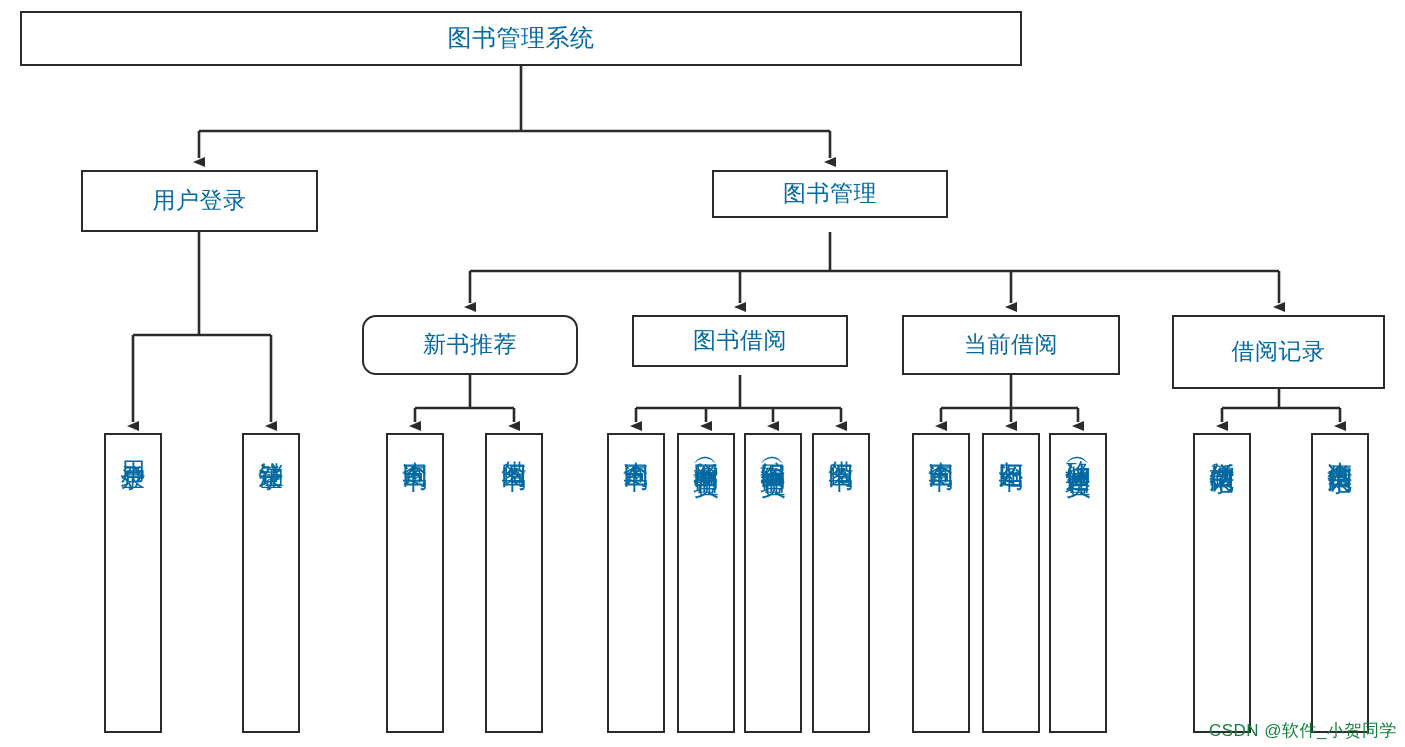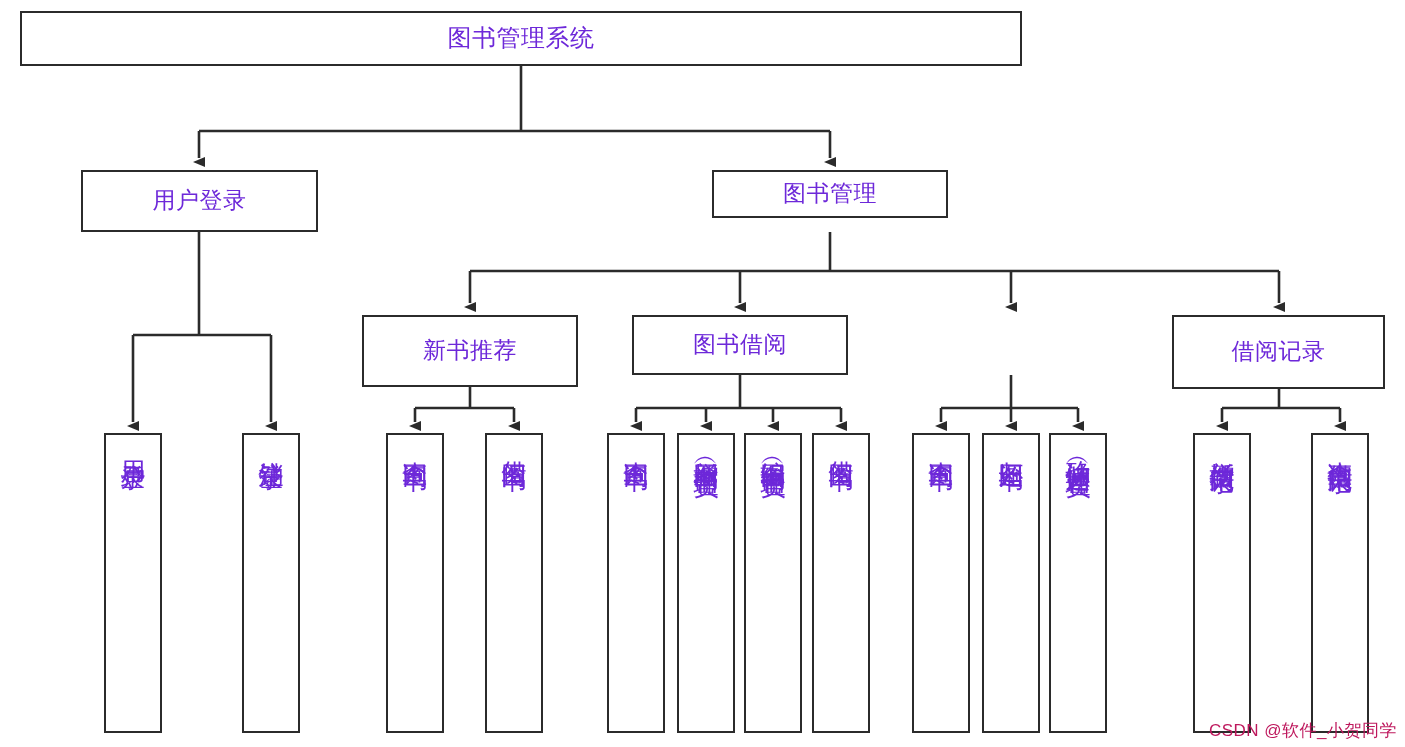--- a/index.html
+++ b/index.html
@@ -26,21 +26,21 @@
     pointer-events: none;
   }
   .node {
     position: absolute;
     box-sizing: border-box;
     background: #ffffff;
     border: 2px solid #2b2b2b;
     display: flex;
     align-items: center;
     justify-content: center;
-    color: #6d28d9;
+    color: #0369a1;
     z-index: 2;
   }
   .node .lbl {
     display: block;
     text-align: center;
     line-height: 1.12;
     letter-spacing: 0.5px;
   }
   
   .node.horiz .lbl {
@@ -60,21 +60,21 @@
     font-size: 25px;
     line-height: 1.0;
     letter-spacing: 2px;
     white-space: nowrap;
   }
   .watermark {
     position: absolute;
     right: 8px;
     bottom: 5px;
     font-size: 17px;
-    color: #be185d;
+    color: #15803d;
     z-index: 5;
     white-space: nowrap;
     letter-spacing: 0.5px;
   }
 </style>
 </head>
 <body>
 
 <div id="canvas">
 
@@ -133,28 +133,31 @@
   </div>
 
   <div class="node horiz" style="left:81px; top:170px; width:237px; height:62px;">
     <span class="lbl">用户登录</span>
   </div>
 
   <div class="node horiz" style="left:712px; top:170px; width:236px; height:48px;">
     <span class="lbl">图书管理</span>
   </div>
 
-  <div class="node horiz" style="left:362px; top:315px; width:216px; height:72px;">
+  <div class="node horiz" style="left:362px; top:315px; width:216px; height:60px;border-radius:14px;">
     <span class="lbl">新书推荐</span>
   </div>
 
-  <div class="node horiz" style="left:632px; top:315px; width:216px; height:60px;font-family:Liberation Serif, serif;">
+  <div class="node horiz" style="left:632px; top:315px; width:216px; height:52px;font-family:Liberation Serif, serif;">
     <span class="lbl">图书借阅</span>
   </div>
 
+  <div class="node horiz" style="left:902px; top:315px; width:218px; height:60px;">
+    <span class="lbl">当前借阅</span>
+  </div>
 
   <div class="node horiz" style="left:1172px; top:315px; width:213px; height:74px;">
     <span class="lbl">借阅记录</span>
   </div>
 
   <div class="node vert" style="left:104px; top:433px; width:58px; height:300px;">
     <span class="lbl">用户登录</span>
   </div>
 
   <div class="node vert" style="left:242px; top:433px; width:58px; height:300px;">

